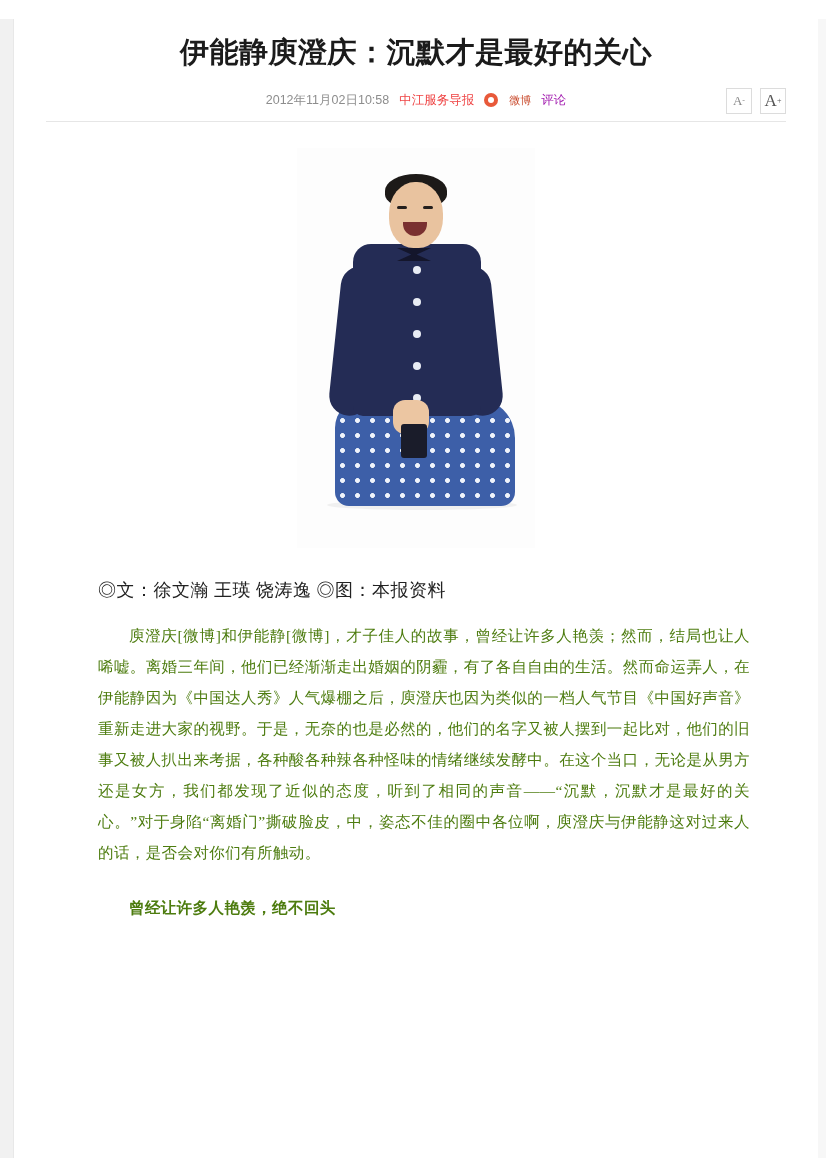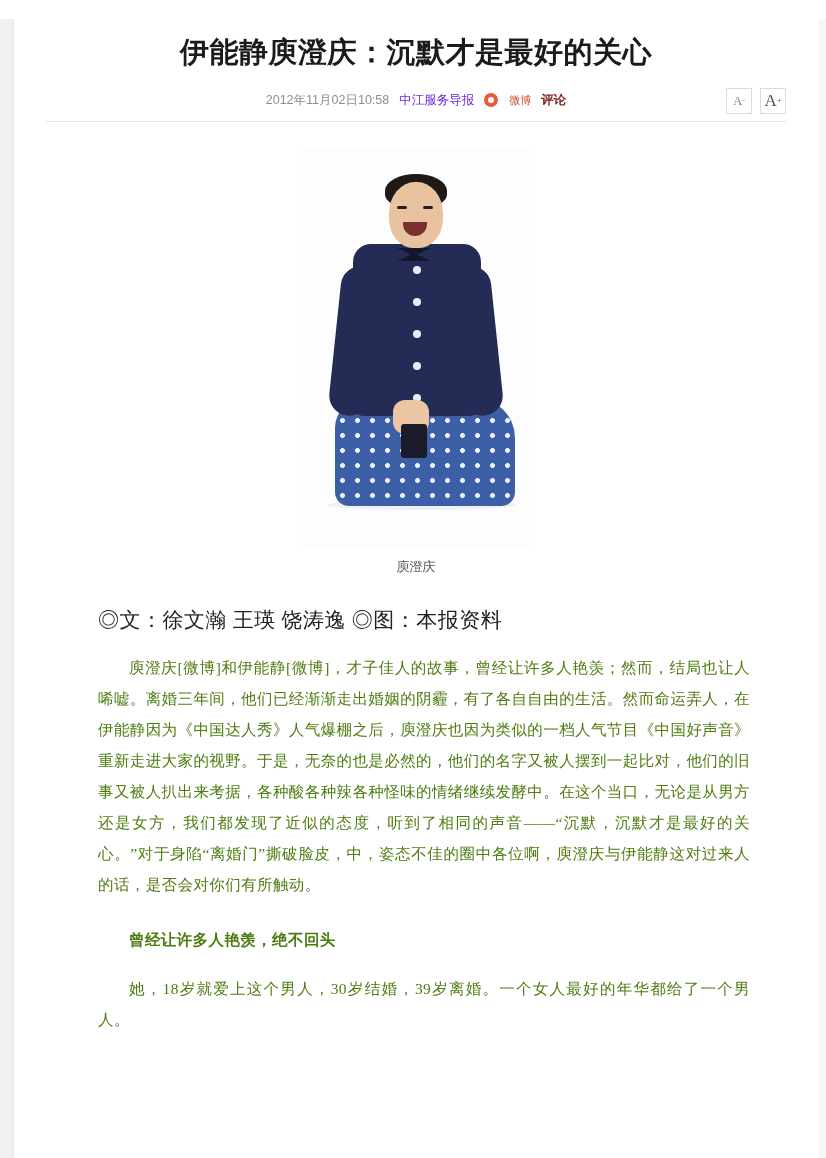--- a/index.html
+++ b/index.html
@@ -63,21 +63,21 @@
     gap: 10px;
     margin-top: 14px;
     font-size: 12.5px;
     color: #888;
     position: relative;
     padding-bottom: 12px;
     text-align: right;
   }
   .meta-date { color: #8d8d8d; font-size: 12.5px; }
   .meta-source {
-    color: #6d28d9;
+    color: #ef4444;
     font-size: 12.5px;
   }
   .weibo-chip {
     display: inline-flex;
     align-items: center;
     gap: 11px;
     color: #d64d2a;
     font-size: 11px;
   }
   .weibo-eye {
@@ -89,21 +89,21 @@
   }
   .weibo-eye::after {
     content: "";
     position: absolute;
     left: 4px; top: 4px;
     width: 6px; height: 6px;
     border-radius: 50%;
     background: #fff;
   }
   .weibo-label { color: #c94a2c; font-size: 11px; }
-  .meta-comment { color: #7f1d1d; font-size: 12.5px; font-weight: bold; }
+  .meta-comment { color: #a21caf; font-size: 12.5px; }
 
   .font-btns {
     position: absolute;
     right: 0;
     top: -4px;
     display: flex;
     gap: 8px;
   }
   .font-btn {
     width: 26px; height: 26px;
@@ -245,21 +245,21 @@
     position: absolute;
     left: 30px; top: 352px;
     width: 190px; height: 10px;
     background: rgba(0,0,0,0.05);
     border-radius: 50%;
   }
 
   .byline {
     margin-top: 30px;
     font-family: "Liberation Serif", serif;
-    font-size: 21px;
+    font-size: 18px;
     color: #222;
     padding-left: 52px;
     letter-spacing: 0.5px;
   }
   .body-p {
     margin-top: 18px;
     font-family: "Liberation Serif", serif;
     font-size: 15.5px;
     line-height: 2.0;
     color: #4d7c0f;
@@ -331,27 +331,25 @@
         </div>
         <div class="ph-bowtie"></div>
         <div class="ph-hand"></div>
         <div class="ph-paper"></div>
         <div class="ph-hair"></div>
         <div class="ph-head"></div>
         <div class="ph-eye-l"></div>
         <div class="ph-eye-r"></div>
         <div class="ph-mouth"></div>
       </div>
-      <figcaption class="figure-caption">庾澄庆</figcaption>
     </figure>
 
     <div class="byline">◎文：徐文瀚 王瑛 饶涛逸 ◎图：本报资料</div>
 
     <p class="body-p">庾澄庆[微博]和伊能静[微博]，才子佳人的故事，曾经让许多人艳羡；然而，结局也让人唏嘘。离婚三年间，他们已经渐渐走出婚姻的阴霾，有了各自自由的生活。然而命运弄人，在伊能静因为《中国达人秀》人气爆棚之后，庾澄庆也因为类似的一档人气节目《中国好声音》重新走进大家的视野。于是，无奈的也是必然的，他们的名字又被人摆到一起比对，他们的旧事又被人扒出来考据，各种酸各种辣各种怪味的情绪继续发酵中。在这个当口，无论是从男方还是女方，我们都发现了近似的态度，听到了相同的声音——“沉默，沉默才是最好的关心。”对于身陷“离婚门”撕破脸皮，中，姿态不佳的圈中各位啊，庾澄庆与伊能静这对过来人的话，是否会对你们有所触动。</p>
 
     <p class="body-p sub">曾经让许多人艳羡，绝不回头</p>
 
-    <p class="body-p">她，18岁就爱上这个男人，30岁结婚，39岁离婚。一个女人最好的年华都给了一个男人。</p>
 
 
 
   </div>
 </div>
 
 </body></html>

